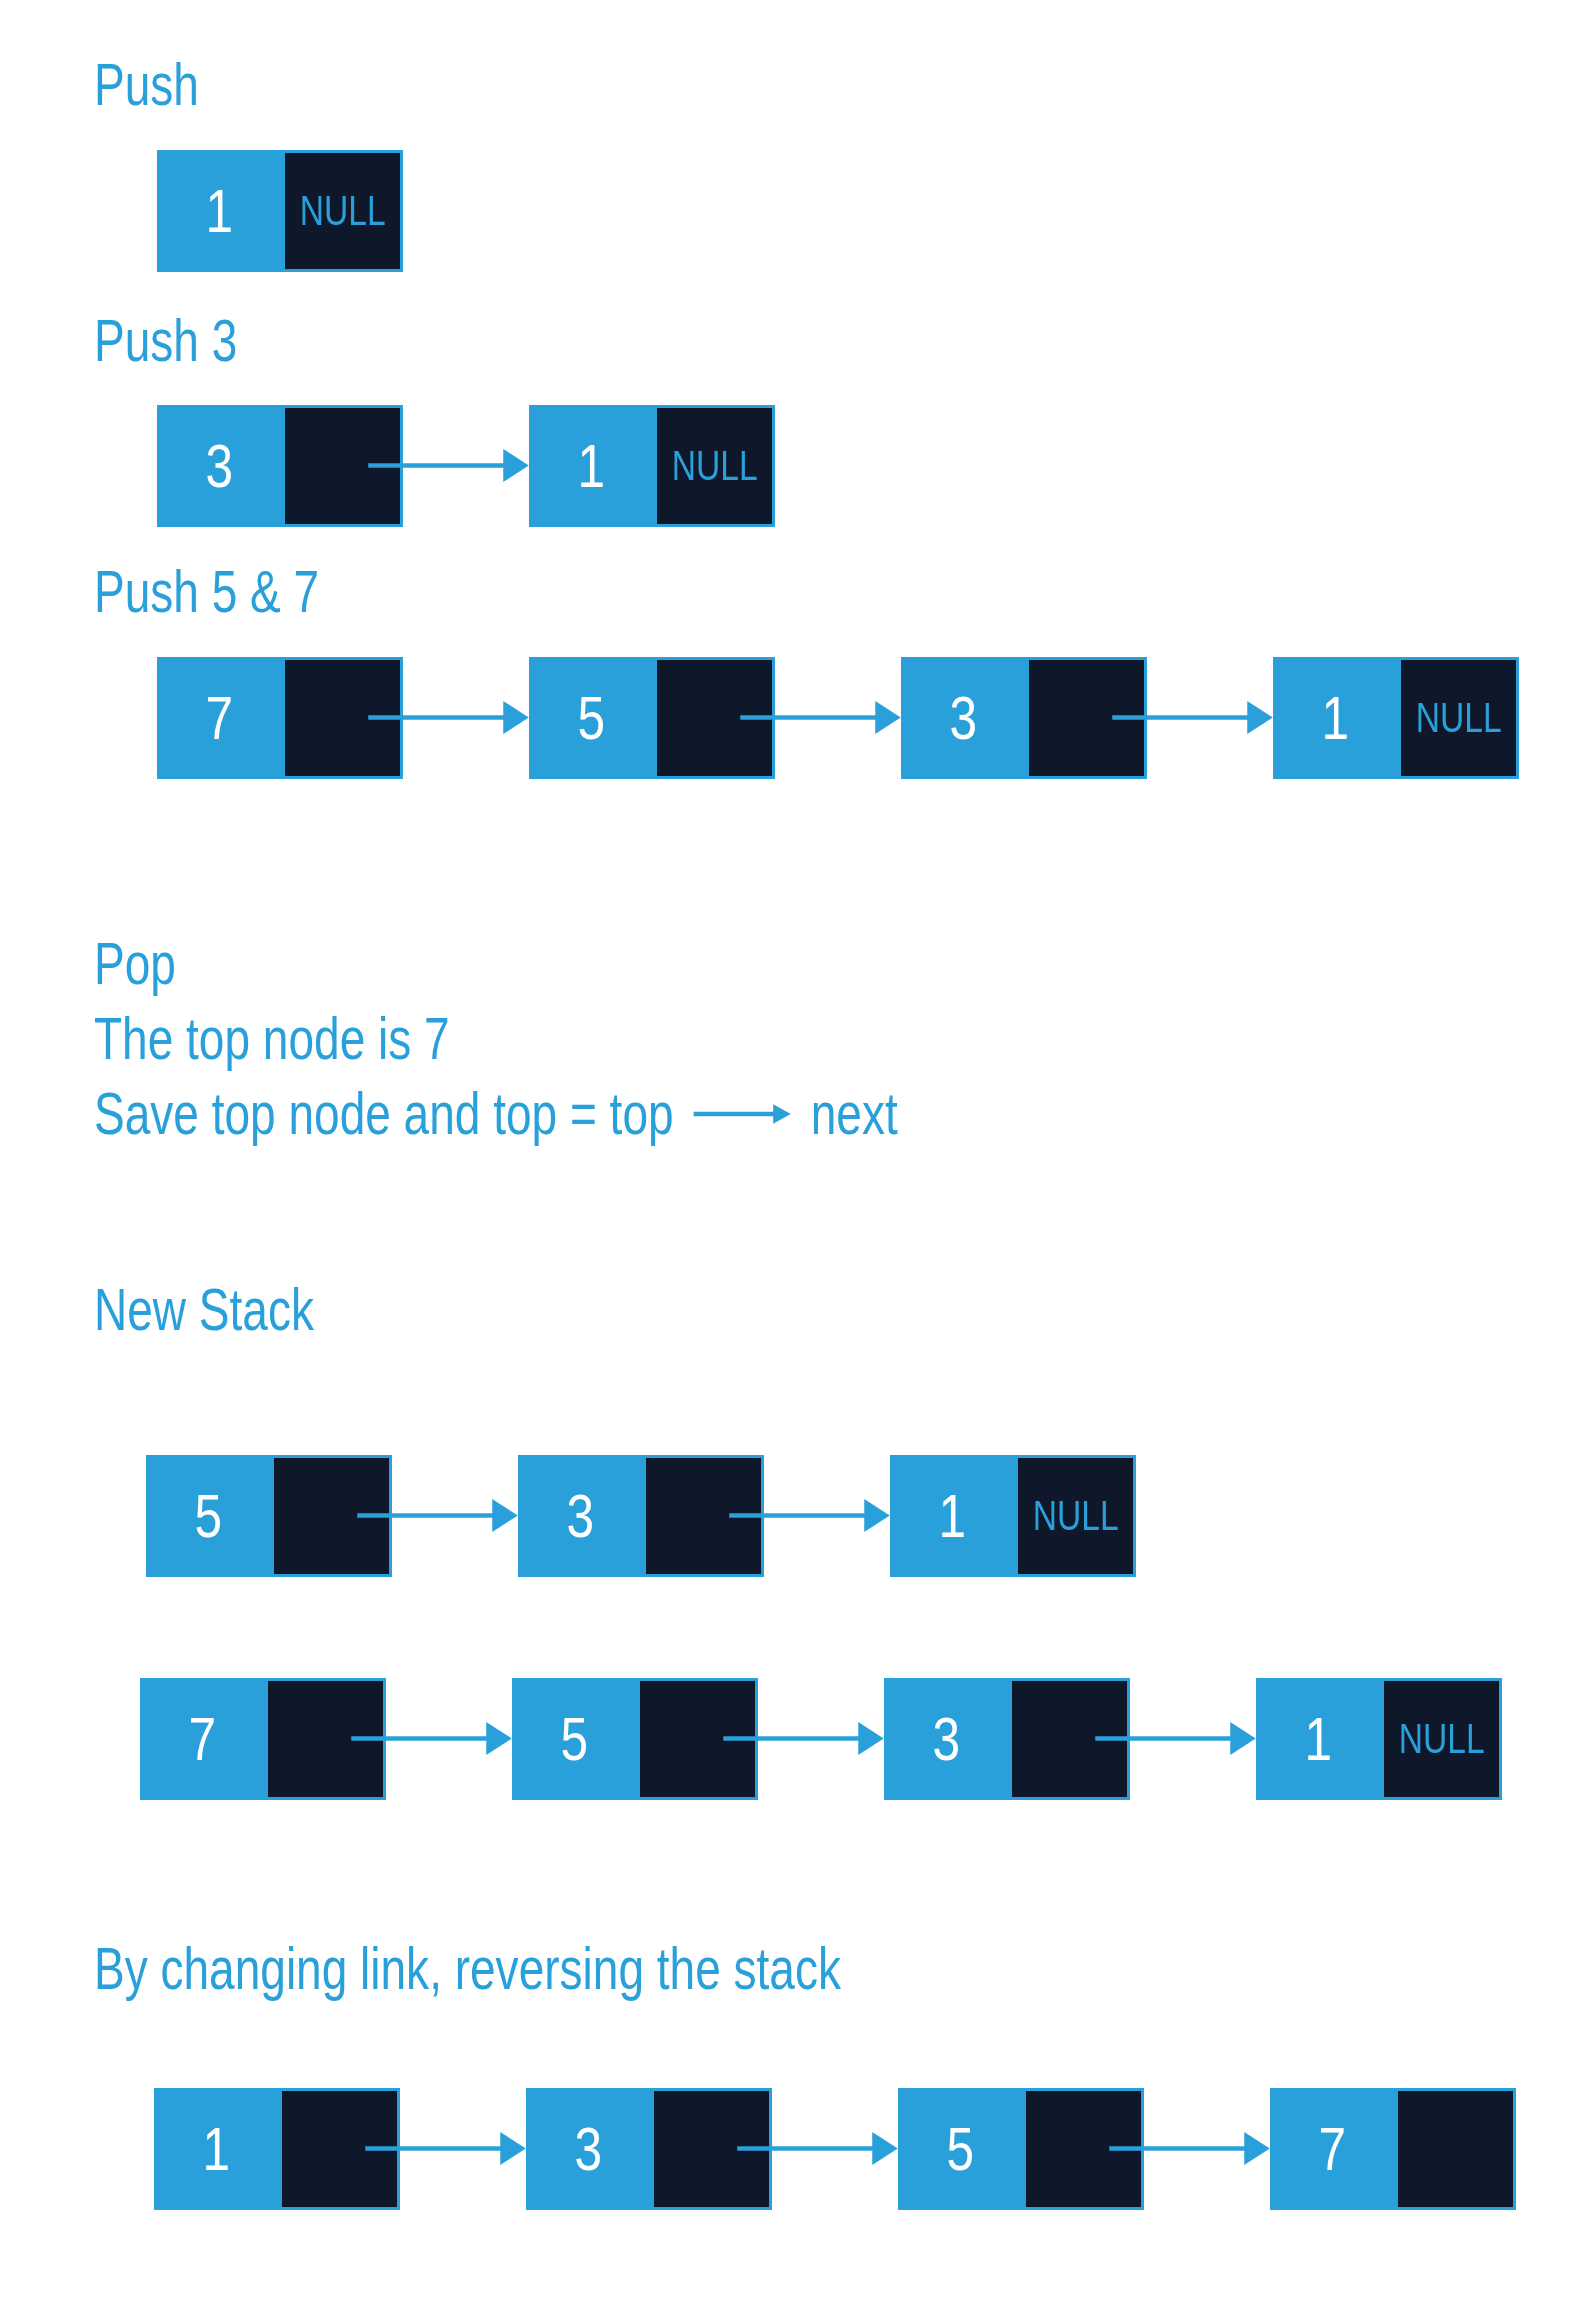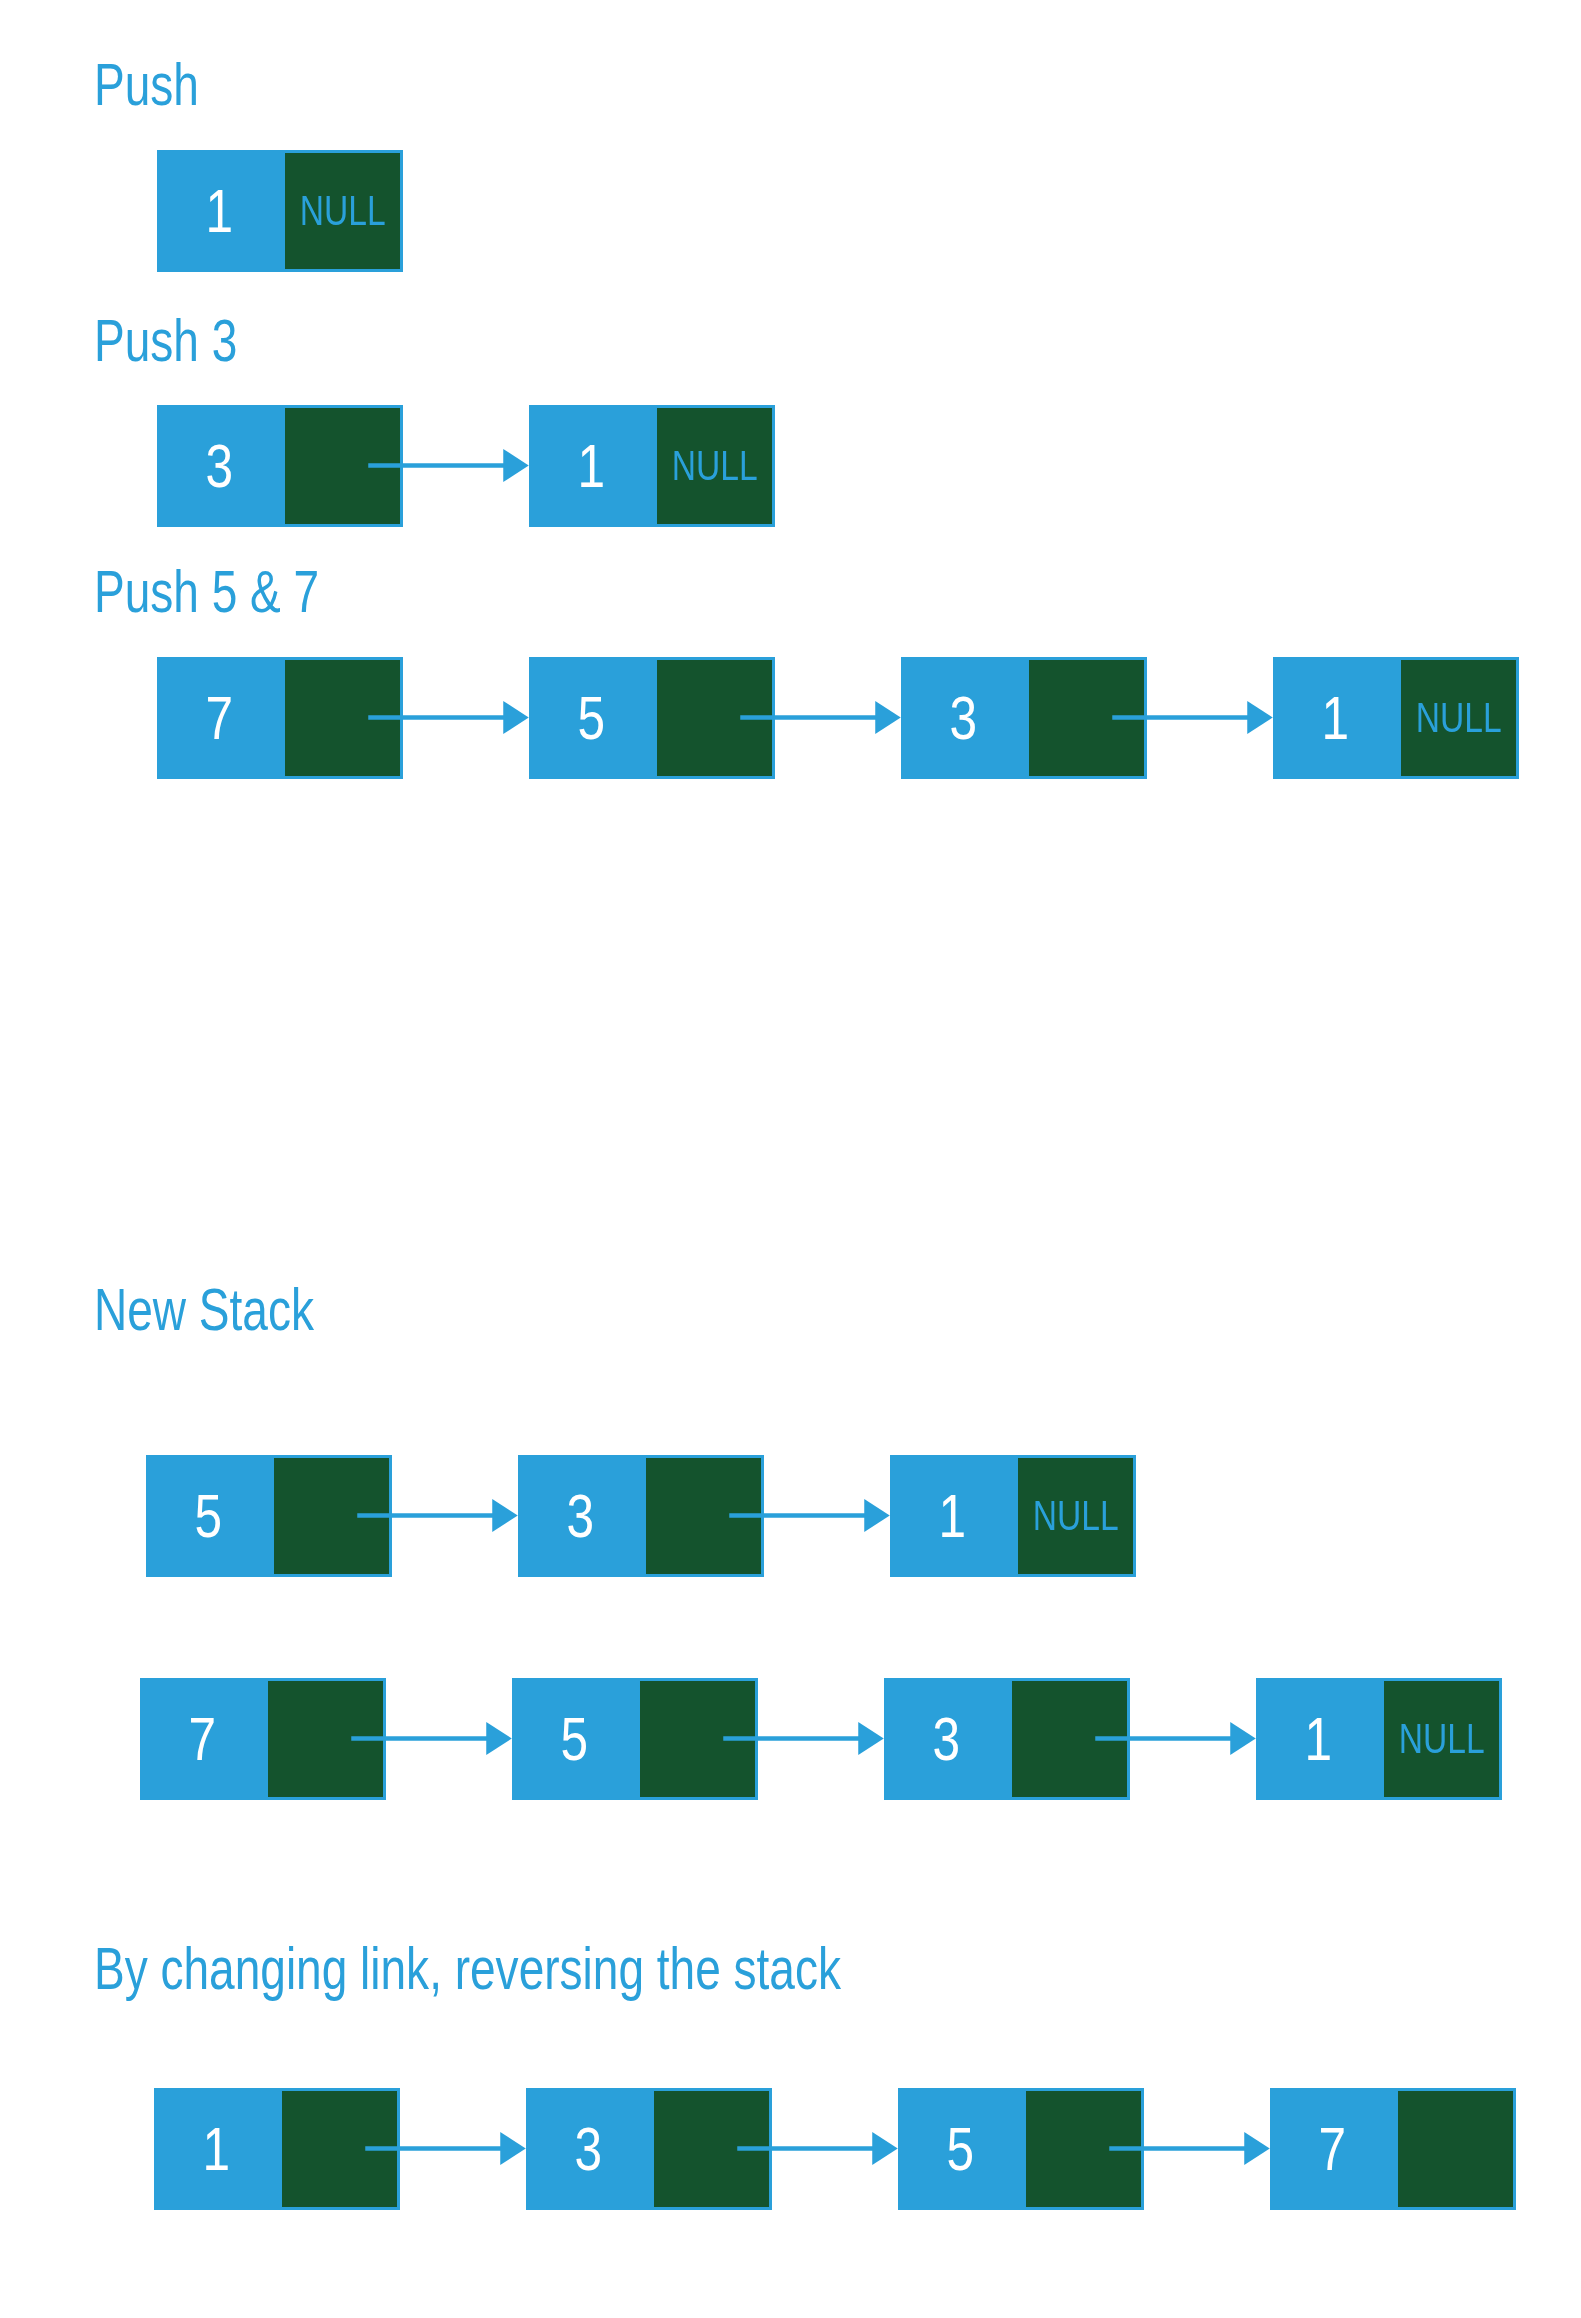--- a/index.html
+++ b/index.html
@@ -47,21 +47,21 @@
     width: 125px; height: 122px;
     background: var(--blue);
     display: flex; align-items: center; justify-content: center;
   }
   .cell-data .val {
     color: #ffffff; font-size: 62px; line-height: 1;
     transform: scaleX(0.8);
   }
   .cell-ptr {
     width: 121px; height: 122px;
-    background: #14532d;
+    background: #0f172a;
     border: 3.8px solid var(--blue);
     box-sizing: border-box;
     display: flex; align-items: center; justify-content: center;
   }
   .cell-ptr .ptr {
     color: var(--blue); font-size: 42px; line-height: 1;
     transform: scaleX(0.8);
   }
   .link-arrow { position: absolute; }
 </style>
@@ -147,20 +147,32 @@
       <div class="node" style="left: 1116px;">
         <div class="cell-data">
           <span class="val">1</span>
         </div>
         <div class="cell-ptr">
           <span class="ptr">NULL</span>
         </div>
       </div>
     </div>
 
+  <div class="pop-block">
+    <div class="pop-line">Pop</div>
+    <div class="pop-line">The top node is 7</div>
+    <div class="pop-line">
+      <span>Save top node and top = top</span>
+      <svg class="inline-arrow" width="128" height="24" viewBox="0 0 170 32">
+        <line x1="2" y1="16" x2="140" y2="16" stroke="#2AA0DA" stroke-width="6"></line>
+        <polygon points="138,3 168,16 138,29" fill="#2AA0DA"></polygon>
+      </svg>
+      <span>next</span>
+    </div>
+  </div>
 
   <div class="title" id="t-newstack">New Stack</div>
   <div class="row" id="r-ns1" style="left: 130px; top: 1455px;">
       <div class="node" style="left: 0px;">
         <div class="cell-data">
           <span class="val">5</span>
         </div>
         <div class="cell-ptr">
           <span class="ptr"></span>
         </div>

